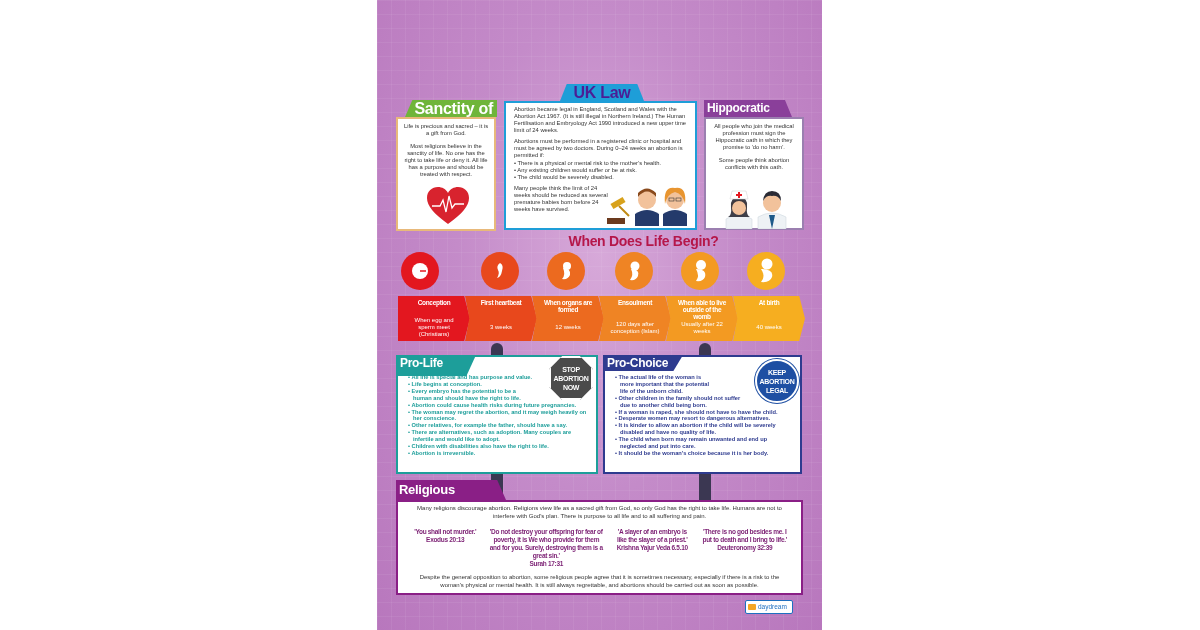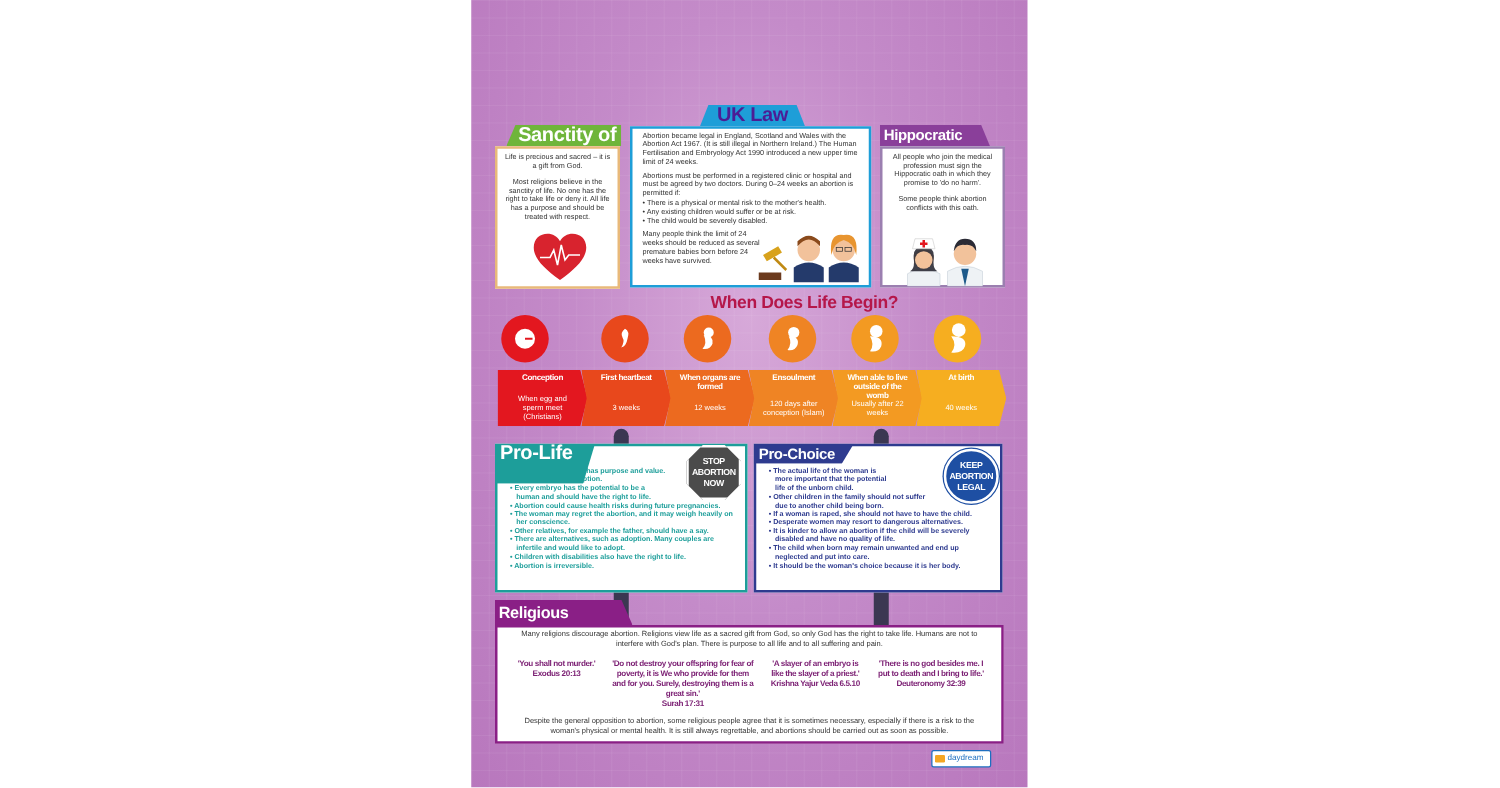--- a/index.html
+++ b/index.html
@@ -45,22 +45,22 @@
   .life-title { position: absolute; left: 0; width: 445px; top: 233px; text-align: center; color: #b5174a; font-size: 14px; margin-left: 44px; }
   .stage-icon { position: absolute; top: 252px; width: 38px; height: 38px; border-radius: 50%; display: flex; align-items: center; justify-content: center; }
   .stage-arrow { position: absolute; top: 296px; height: 45px; clip-path: polygon(0 0, 92% 0, 100% 50%, 92% 100%, 0 100%, 6% 50%); }
   .stage-arrow.first { clip-path: polygon(0 0, 92% 0, 100% 50%, 92% 100%, 0 100%); }
   .stage-label { position: absolute; top: 3px; left: 0; right: 0; text-align: center; color: #fff; font-size: 6.5px; line-height: 7px; padding: 0 8px; }
   .stage-value { position: absolute; top: 20px; left: 0; right: 0; text-align: center; color: #fff; font-size: 6px; line-height: 7px; padding: 0 8px; height: 23px; display: flex; align-items: center; justify-content: center; }
 
   .post { position: absolute; width: 12px; background: #3b3752; border-radius: 6px 6px 0 0; }
 
   .prolife { left: 19px; top: 355px; width: 202px; height: 119px; border: 2px solid #1d9e9a; padding: 17px 6px 4px 10px; }
-  .prolife-tab { position: absolute; left: 19px; top: 355px; width: 80px; height: 32px; background: #1d9e9a;
-    clip-path: polygon(0 0, 100% 0, 88% 100%, 0 100%); color: #fff; font-size: 16px; padding-left: 4px; line-height: 16px; }
+  .prolife-tab { position: absolute; left: 19px; top: 355px; width: 80px; height: 21px; background: #1d9e9a;
+    clip-path: polygon(0 0, 100% 0, 88% 100%, 0 100%); color: #fff; font-size: 12px; padding-left: 4px; line-height: 16px; }
   .prolife ul { list-style: none; font-size: 5.7px; line-height: 6.9px; color: #1d9e9a; font-weight: bold; }
   .prolife ul li { padding-left: 5px; text-indent: -5px; }
   .prolife ul li:before { content: "• "; }
   .stop { position: absolute; left: 172px; top: 356px; width: 44px; height: 44px; background: #4b4b4b; color: #fff; font-size: 7px; text-align: center; line-height: 9px;
     clip-path: polygon(30% 0, 70% 0, 100% 30%, 100% 70%, 70% 100%, 30% 100%, 0 70%, 0 30%); display: flex; align-items: center; justify-content: center; border: 2px solid #fff; }
 
   .prochoice { left: 226px; top: 355px; width: 199px; height: 119px; border: 2px solid #2e3b8f; padding: 17px 6px 4px 10px; }
   .prochoice-tab { position: absolute; left: 226px; top: 355px; width: 80px; height: 16px; background: #2e3b8f;
     clip-path: polygon(0 0, 100% 0, 88% 100%, 0 100%); color: #fff; font-size: 12px; padding-left: 4px; line-height: 16px; }
   .prochoice ul { list-style: none; font-size: 5.7px; line-height: 6.9px; color: #2e3b8f; font-weight: bold; }

